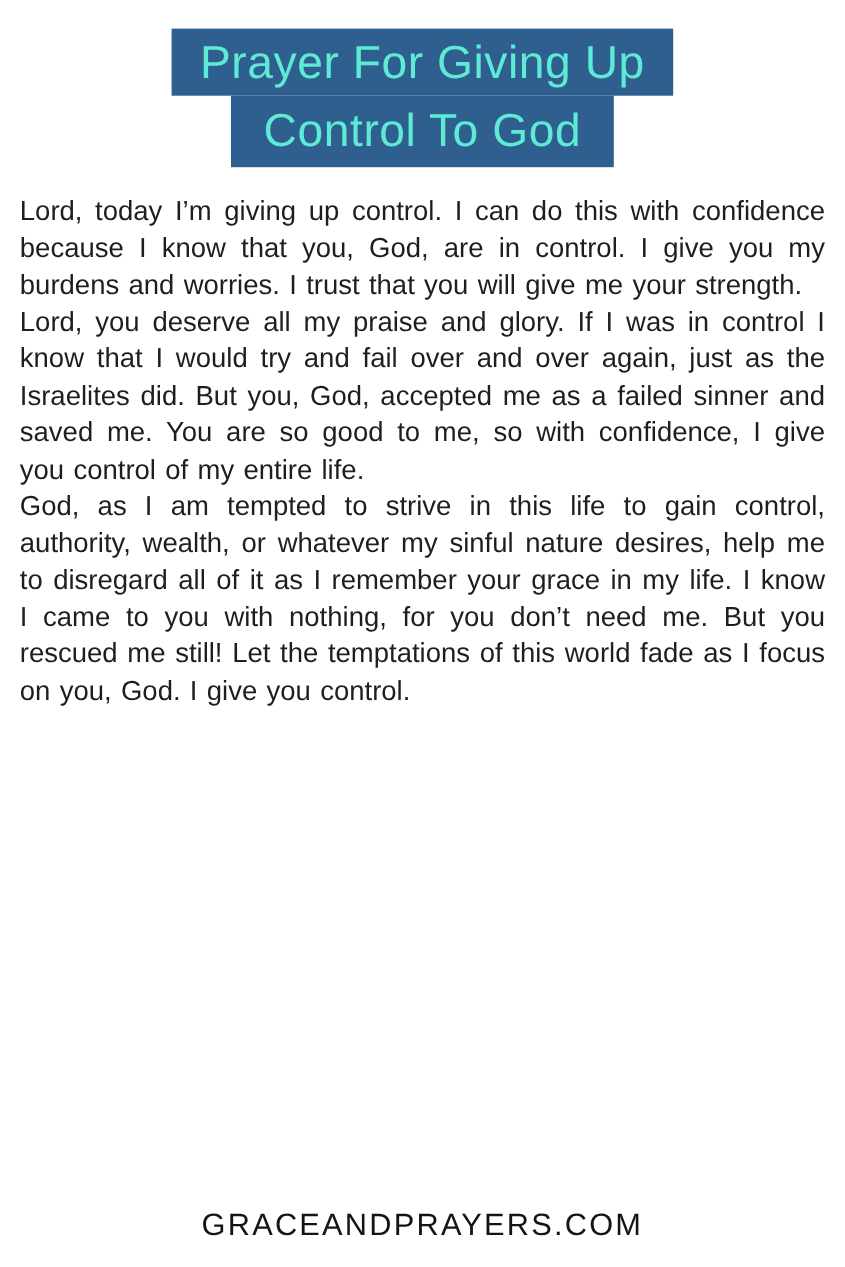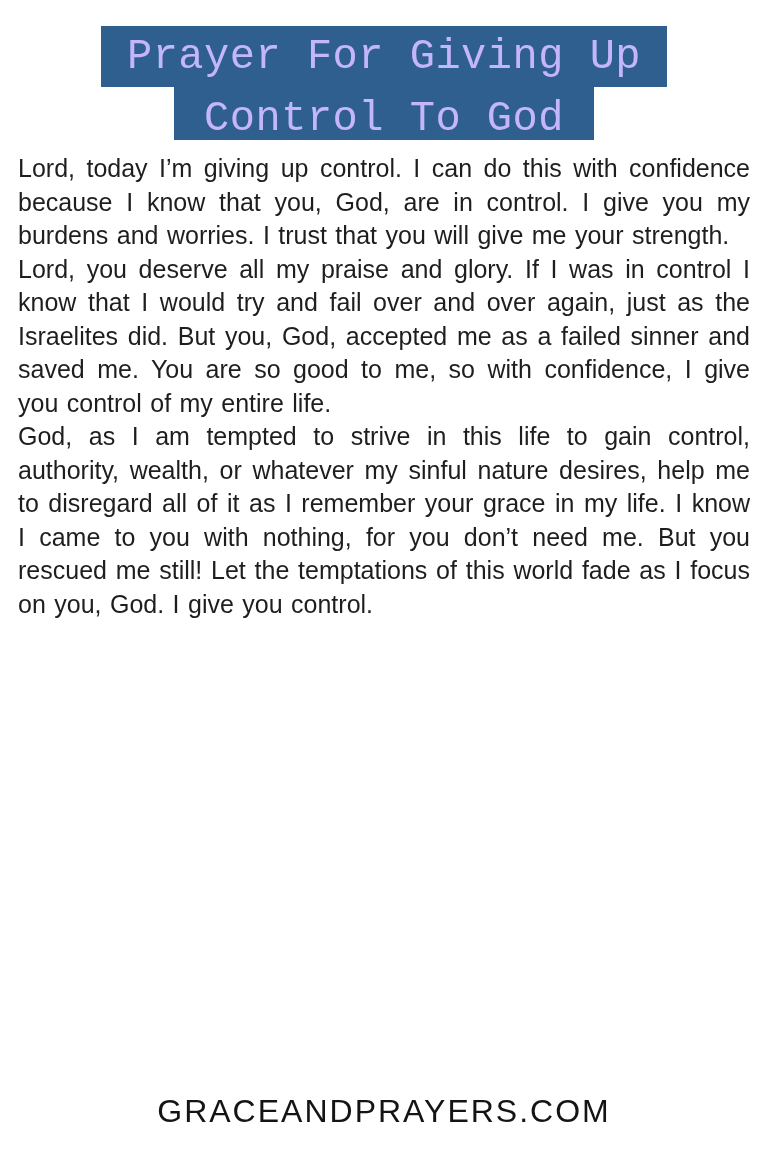--- a/index.html
+++ b/index.html
@@ -14,57 +14,57 @@
   .page {
     width: 768px;
     height: 1152px;
     background: #ffffff;
     position: relative;
   }
   
   .title-banner {
     padding-top: 26px;
     text-align: center;
-    font-family: Liberation Mono, monospace;
-    color: #c4b5fd;
+    font-family: Liberation Sans, sans-serif;
+    color: #5eead4;
   }
   .title-line {
     display: block;
     width: fit-content;
     margin: 0 auto;
     background: #2f5f8f;
     font-size: 42px;
     font-weight: 500;
     line-height: 1;
     letter-spacing: 0.5px;
     white-space: nowrap;
   }
   .title-line.line1 { padding: 10px 26px 9px; }
-  .title-line.line2 { padding: 11px 30px 0; }
+  .title-line.line2 { padding: 11px 30px 12px; }
   
   .prayer {
-    margin: 12px 18px 0 18px;
+    margin: 24px 18px 0 18px;
     font-family: "Liberation Sans", "DejaVu Sans", sans-serif;
     font-size: 25px;
     font-weight: 300;
     line-height: 33.5px;
     color: #1e1e1e;
     text-align: justify;
     word-spacing: 1.5px;
   }
   .prayer p { margin: 0; }
   
   .site-footer {
     position: absolute;
     left: 0;
     right: 0;
     bottom: 22px;
     text-align: center;
     font-family: "Liberation Sans", "DejaVu Sans", sans-serif;
-    font-size: 32px;
+    font-size: 28px;
     font-weight: 300;
     letter-spacing: 2px;
     color: #141414;
     margin-top: 33px;
   }
 </style>
 </head>
 <body>
 
 <div class="page">

